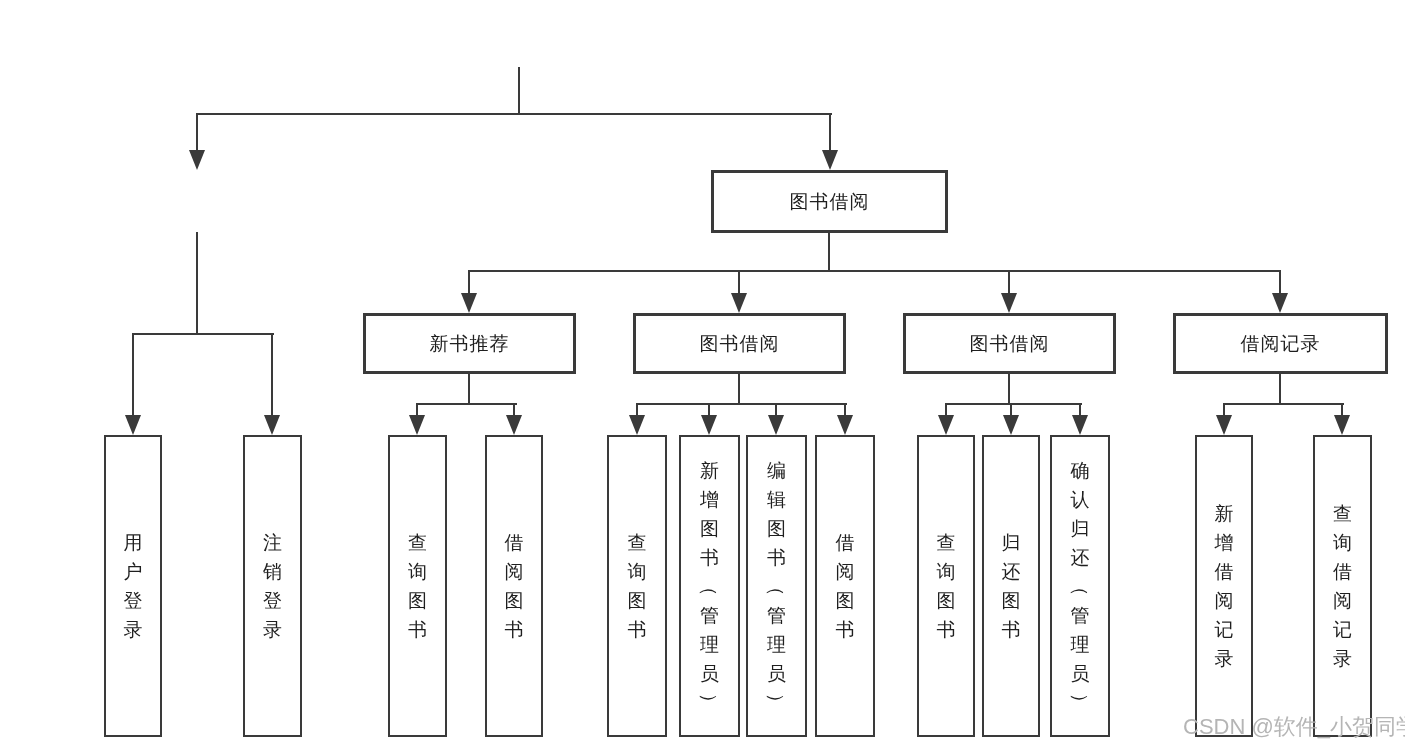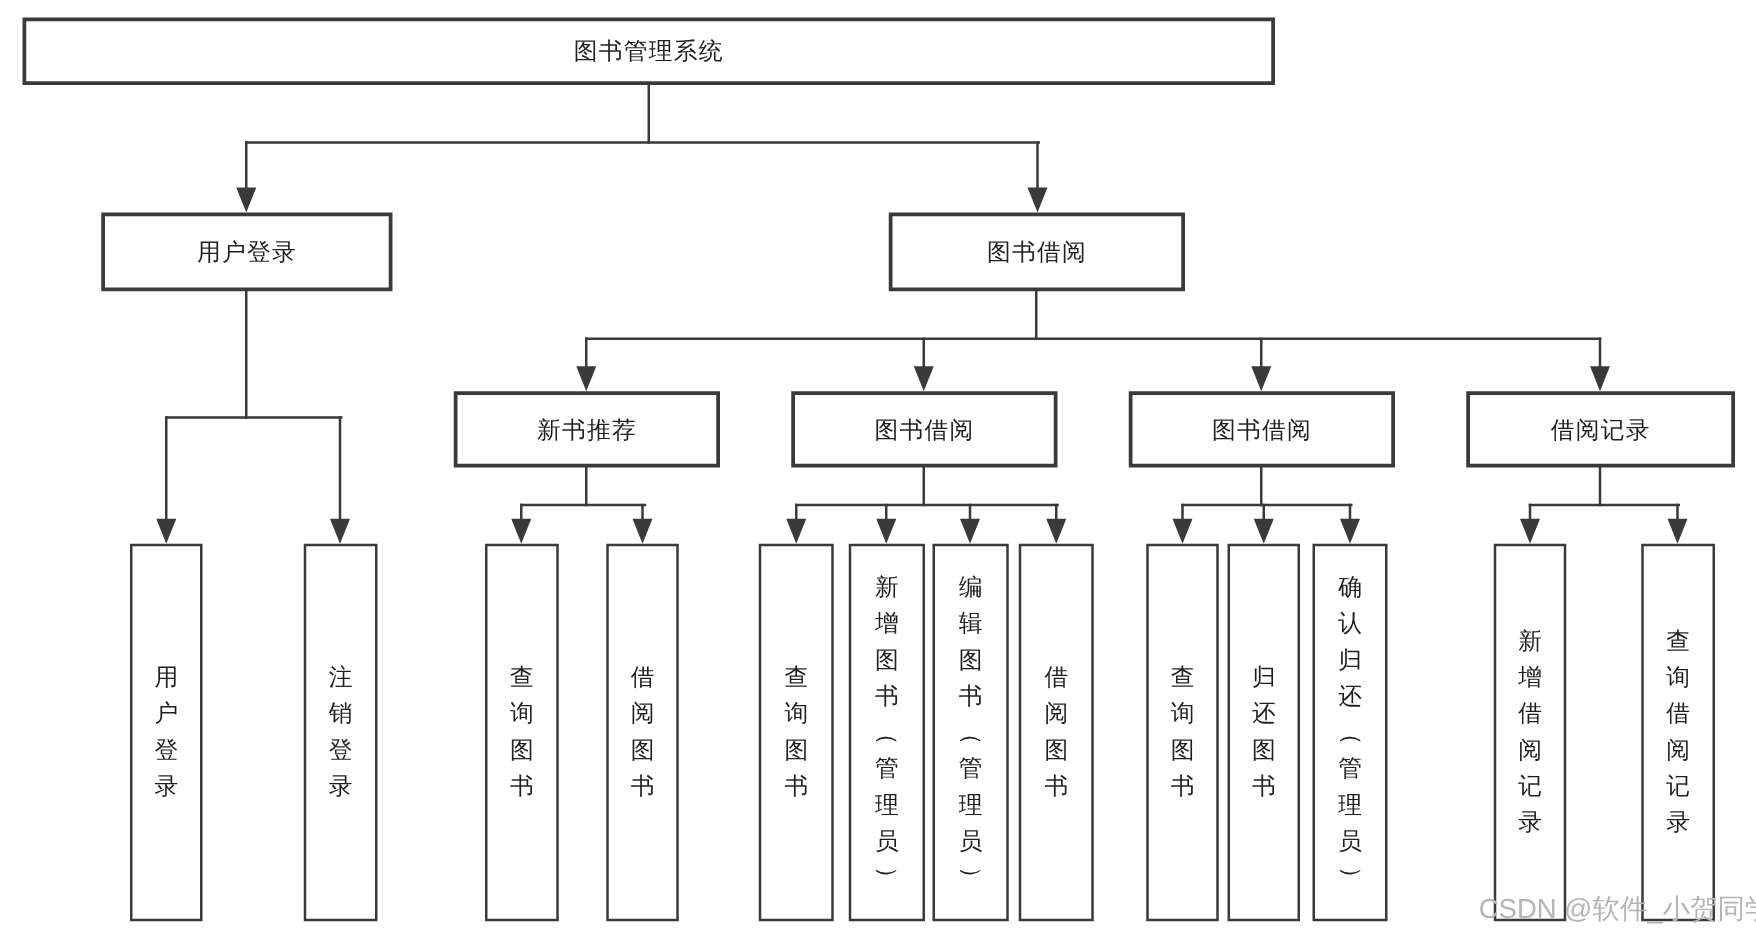--- a/index.html
+++ b/index.html
@@ -61,27 +61,21 @@
     color: #b5b5b5;
     white-space: nowrap;
     z-index: 10;
   }
 </style>
 </head>
 <body>
 
 <div class="canvas">
 
-  <div class="node" style="left:18px; top:14px; width:1002px; height:54px;">
-    <span class="hlabel">图书管理系统</span>
-  </div>
-
-  <div class="node" style="left:81px; top:170px; width:233px; height:63px;">
-    <span class="hlabel">用户登录</span>
-  </div>
+
   <div class="node" style="left:711px; top:170px; width:237px; height:63px;">
     <span class="hlabel">图书借阅</span>
   </div>
 
   <div class="node" style="left:633px; top:313px; width:213px; height:61px;">
     <span class="hlabel">图书借阅</span>
   </div>
   <div class="node" style="left:363px; top:313px; width:213px; height:61px;">
     <span class="hlabel">新书推荐</span>
   </div>

